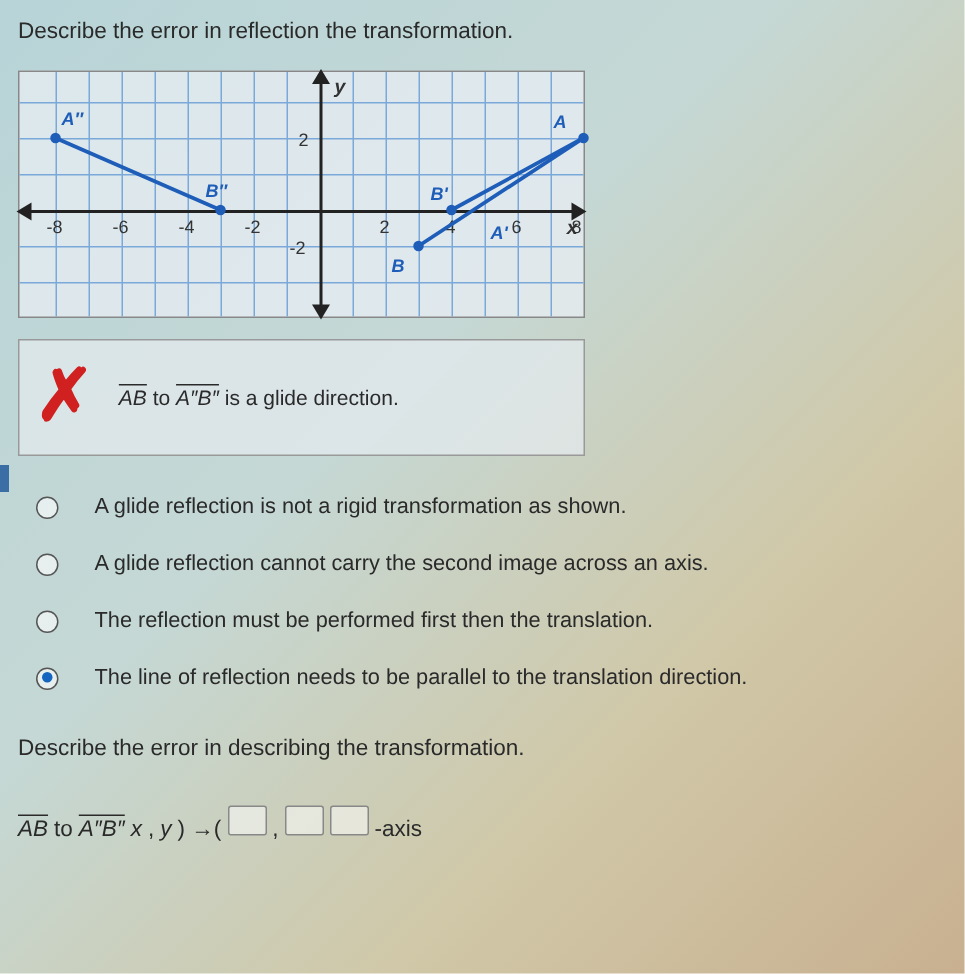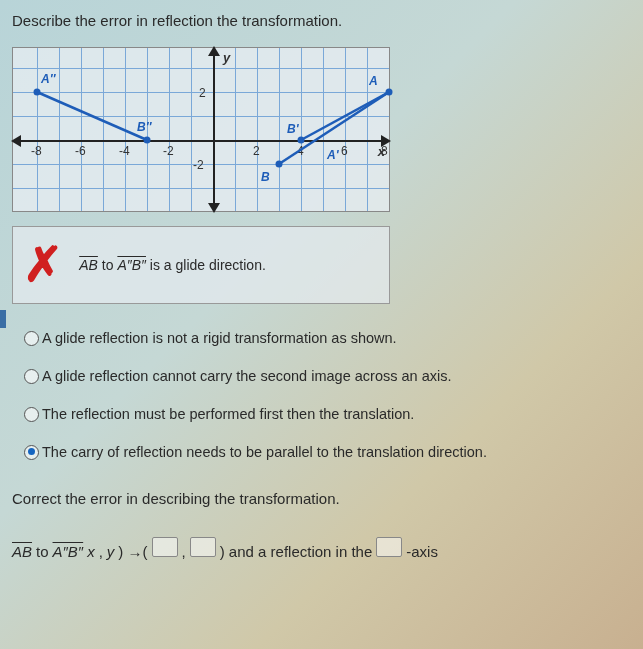--- a/index.html
+++ b/index.html
@@ -48,21 +48,21 @@
     gap: 16px;
     margin-bottom: 26px;
   }
   .redx { font-size: 48px; color: #d02020; font-weight: bold; font-family: 'Comic Sans MS', cursive; line-height: 1; }
   .error-text { font-size: 14px; color: #2a2a2a; }
   .overline { text-decoration: overline; font-style: italic; }
   .options { margin: 6px 0 30px 12px; }
   .option-row {
     display: flex;
     align-items: center;
-    gap: 3px;
+    gap: 24px;
     margin-bottom: 22px;
     font-size: 14.5px;
     color: #2a2a2a;
   }
   .radio {
     width: 15px; height: 15px; border-radius: 50%; border: 1.5px solid #555;
     flex-shrink: 0; position: relative; background: rgba(255,255,255,0.6);
   }
   .radio.selected::after {
     content: ""; position: absolute; top: 2.5px; left: 2.5px;
@@ -173,33 +173,32 @@
   <div class="option-row">
     <div class="radio"></div>
     <span>A glide reflection cannot carry the second image across an axis.</span>
   </div>
   <div class="option-row">
     <div class="radio"></div>
     <span>The reflection must be performed first then the translation.</span>
   </div>
   <div class="option-row">
     <div class="radio selected"></div>
-    <span>The carry of reflection needs to be parallel to the translation direction.</span>
-  </div>
-</div>
-
-<div class="correct-prompt">Correct the error in describing the transformation.</div>
+    <span>The line of reflection needs to be parallel to the translation direction.</span>
+  </div>
+</div>
+
+<div class="correct-prompt">Describe the error in describing the transformation.</div>
 
 <div class="answer-line">
   <span class="overline ital">AB</span>
   <span> to </span>
   <span class="overline ital">A″B″</span>
   <span class="ital">x</span>
   <span>, </span>
   <span class="ital">y</span>
   <span>) →(</span>
   <span class="input-blank"></span>
   <span>, </span>
   <span class="input-blank"></span>
-  <span>) and a reflection in the </span>
   <span class="input-blank"></span>
   <span>-axis</span>
 </div>
 
 </body></html>

